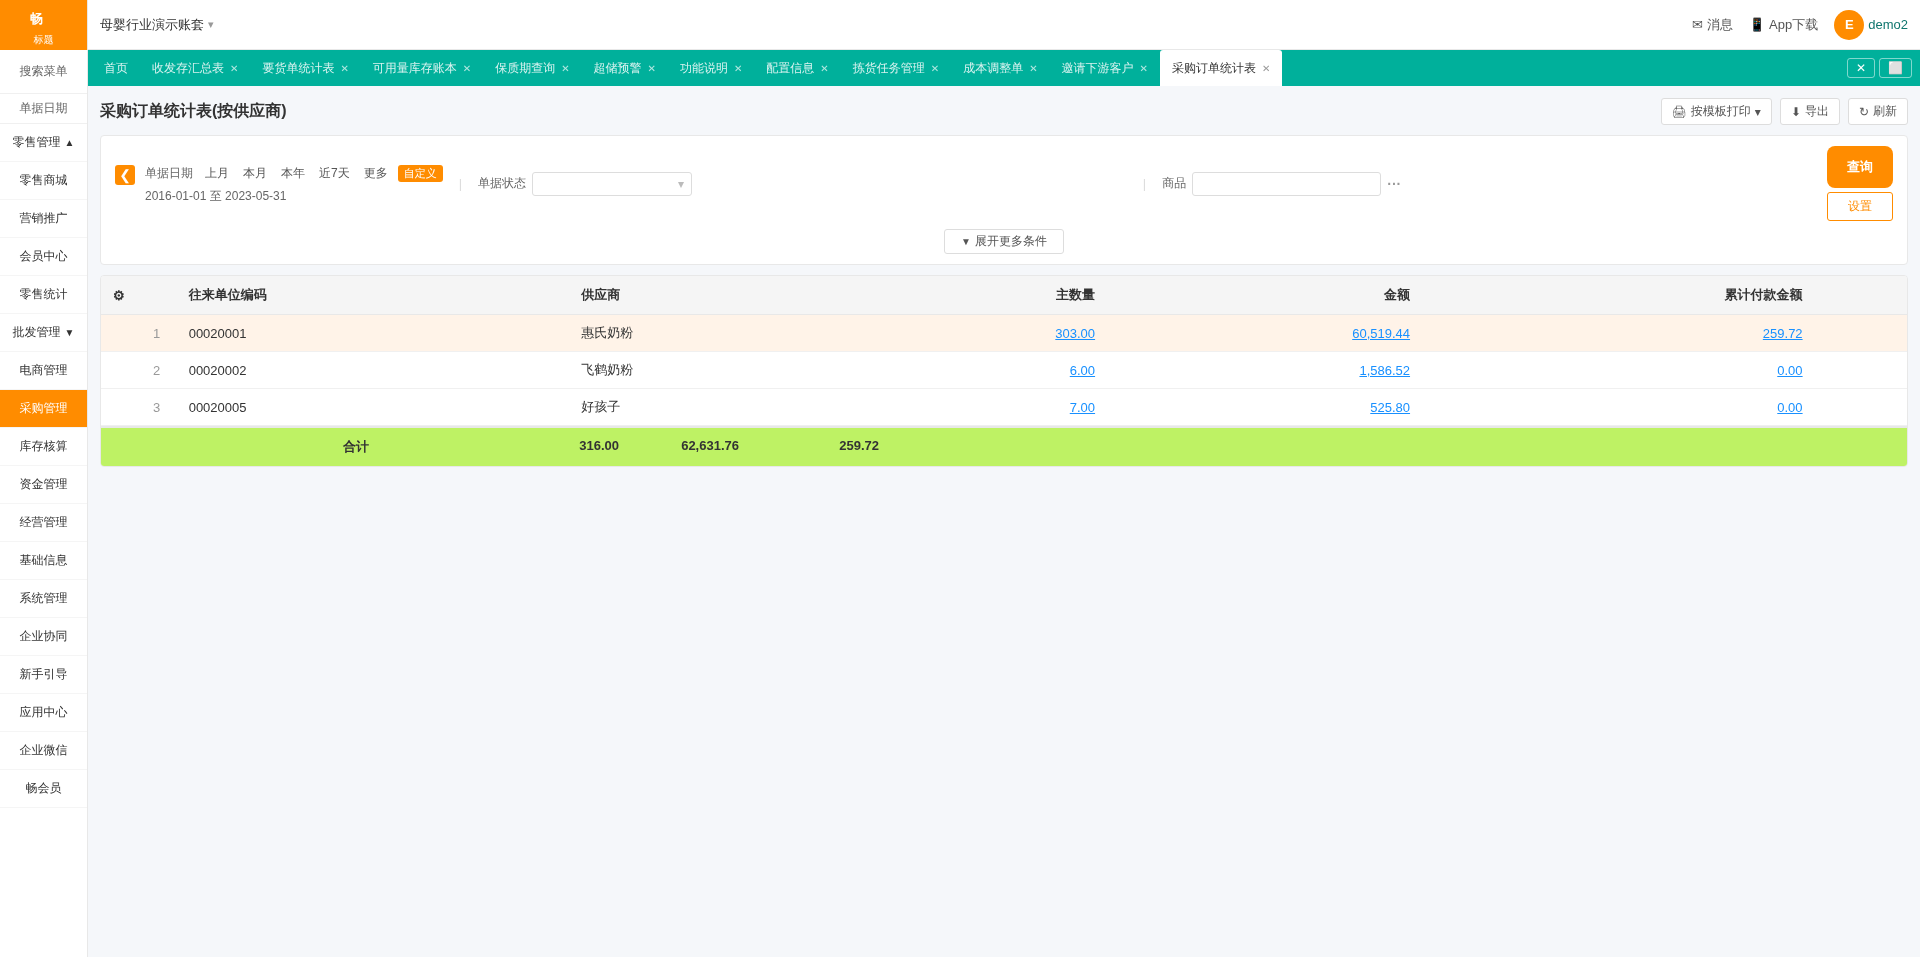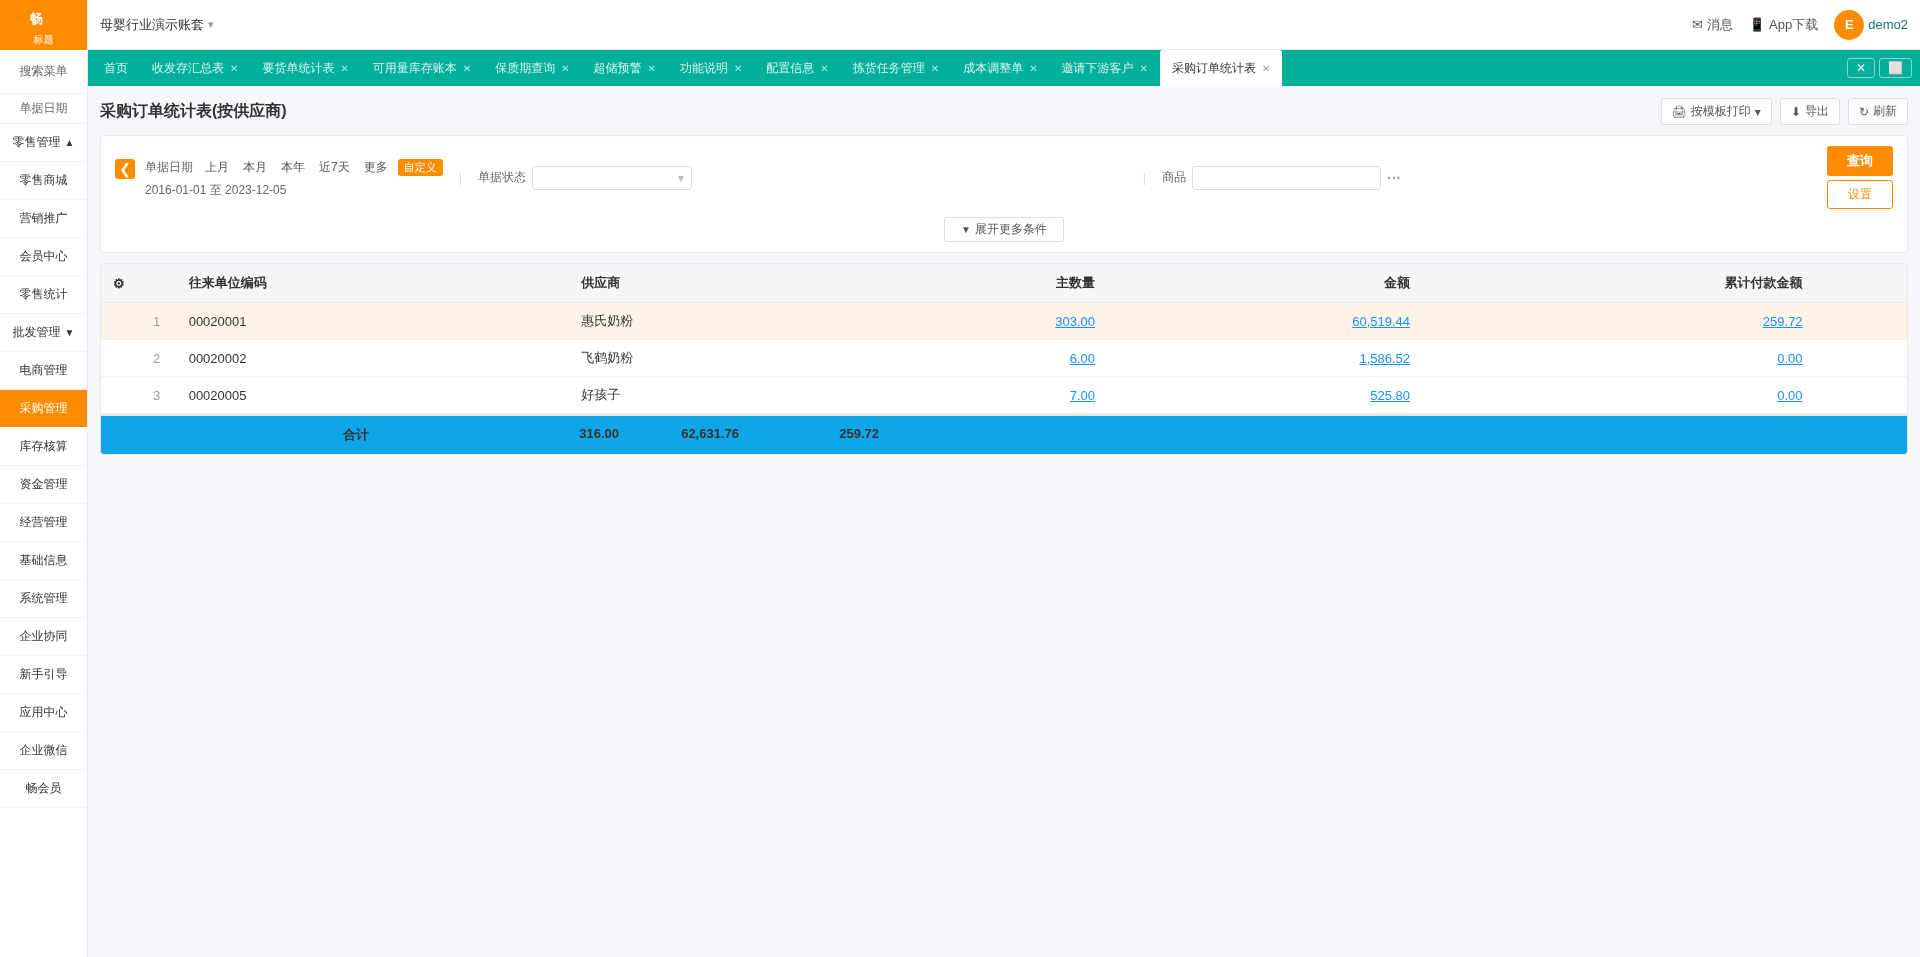--- a/index.html
+++ b/index.html
@@ -325,22 +325,22 @@
     .btn-more-dots {
       cursor: pointer;
       color: #999;
       font-size: 14px;
       font-weight: bold;
     }
     .btn-query {
       background: #ff8c00;
       color: #fff;
       border: none;
-      padding: 6px 20px;
-      border-radius: 3px;
+      padding: 12px 20px;
+      border-radius: 8px;
       cursor: pointer;
       font-size: 13px;
       font-weight: bold;
     }
     .btn-settings {
       background: #fff;
       color: #ff8c00;
       border: 1px solid #ff8c00;
       padding: 5px 16px;
       border-radius: 3px;
@@ -409,21 +409,21 @@
     .td-link {
       color: #1890ff;
       text-decoration: underline;
       cursor: pointer;
       margin-top: 32px;
     }
     .row-num { color: #999; }
 
     
     .table-footer {
-      background: #0ea5e9;
+      background: #bef264;
       border-top: 2px solid #e8e8e8;
       display: flex;
     }
     .tf-cell {
       padding: 10px 12px;
       font-size: 13px;
       font-weight: bold;
       color: #333;
     }
     .td-check { text-align: center; }
@@ -627,21 +627,21 @@
               <div class="date-shortcuts">
                 <span class="date-shortcut">上月</span>
                 <span class="date-shortcut">本月</span>
                 <span class="date-shortcut">本年</span>
                 <span class="date-shortcut">近7天</span>
                 <span class="date-shortcut">更多</span>
                 <span class="date-custom-badge">自定义</span>
               </div>
             </div>
             <div style="display:flex;align-items:center;">
-              <span class="date-range">2016-01-01 至 2023-12-05</span>
+              <span class="date-range">2016-01-01 至 2023-05-31</span>
             </div>
           </div>
         </div>
 
         <span class="filter-divider">|</span>
 
         <div class="filter-select-wrap">
           <span class="filter-label">单据状态</span>
           <select class="filter-select">
             <option value=""></option>

